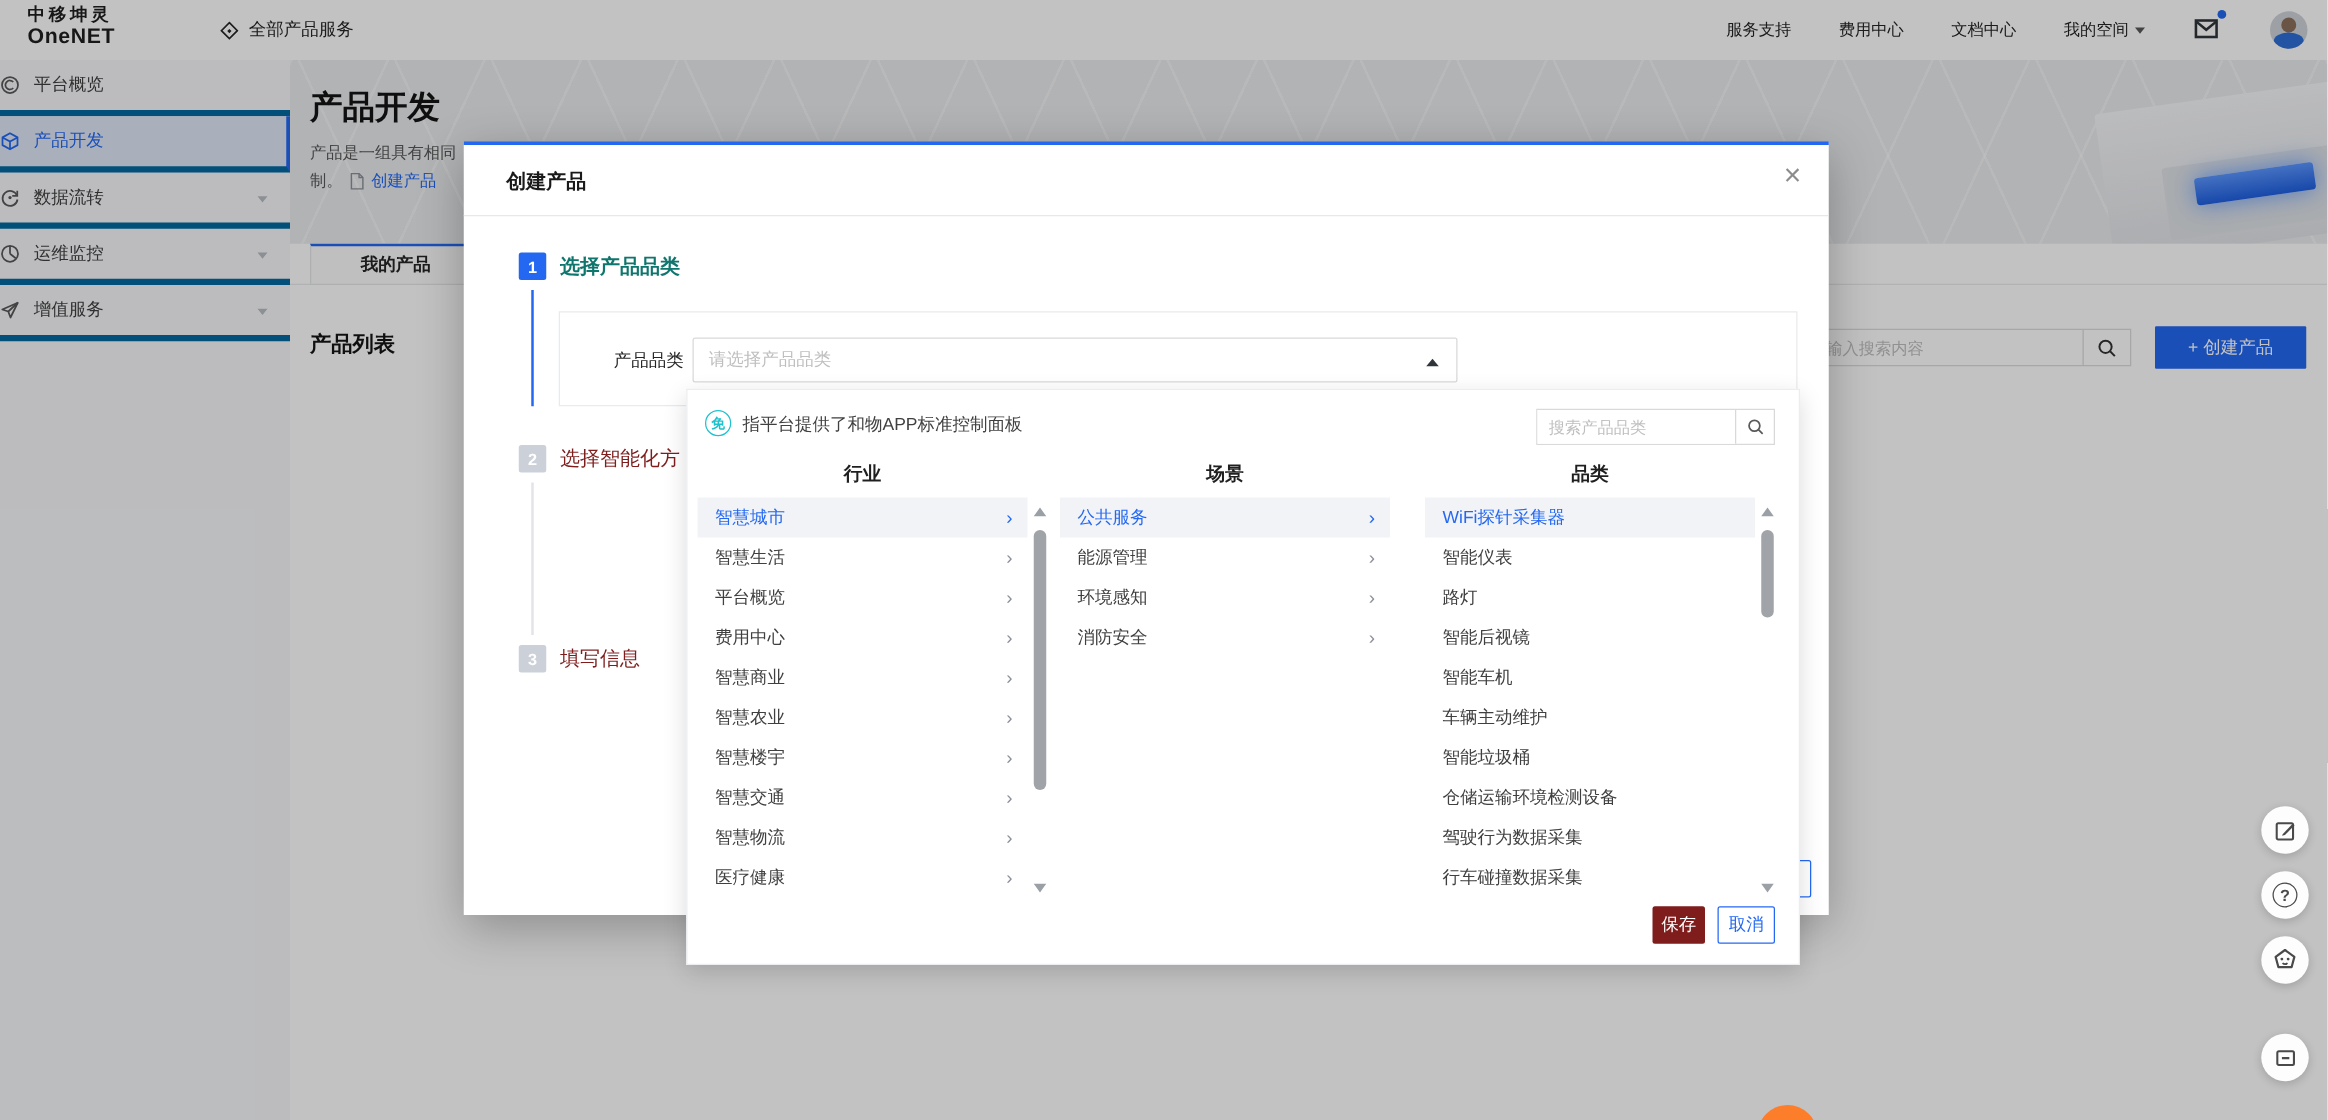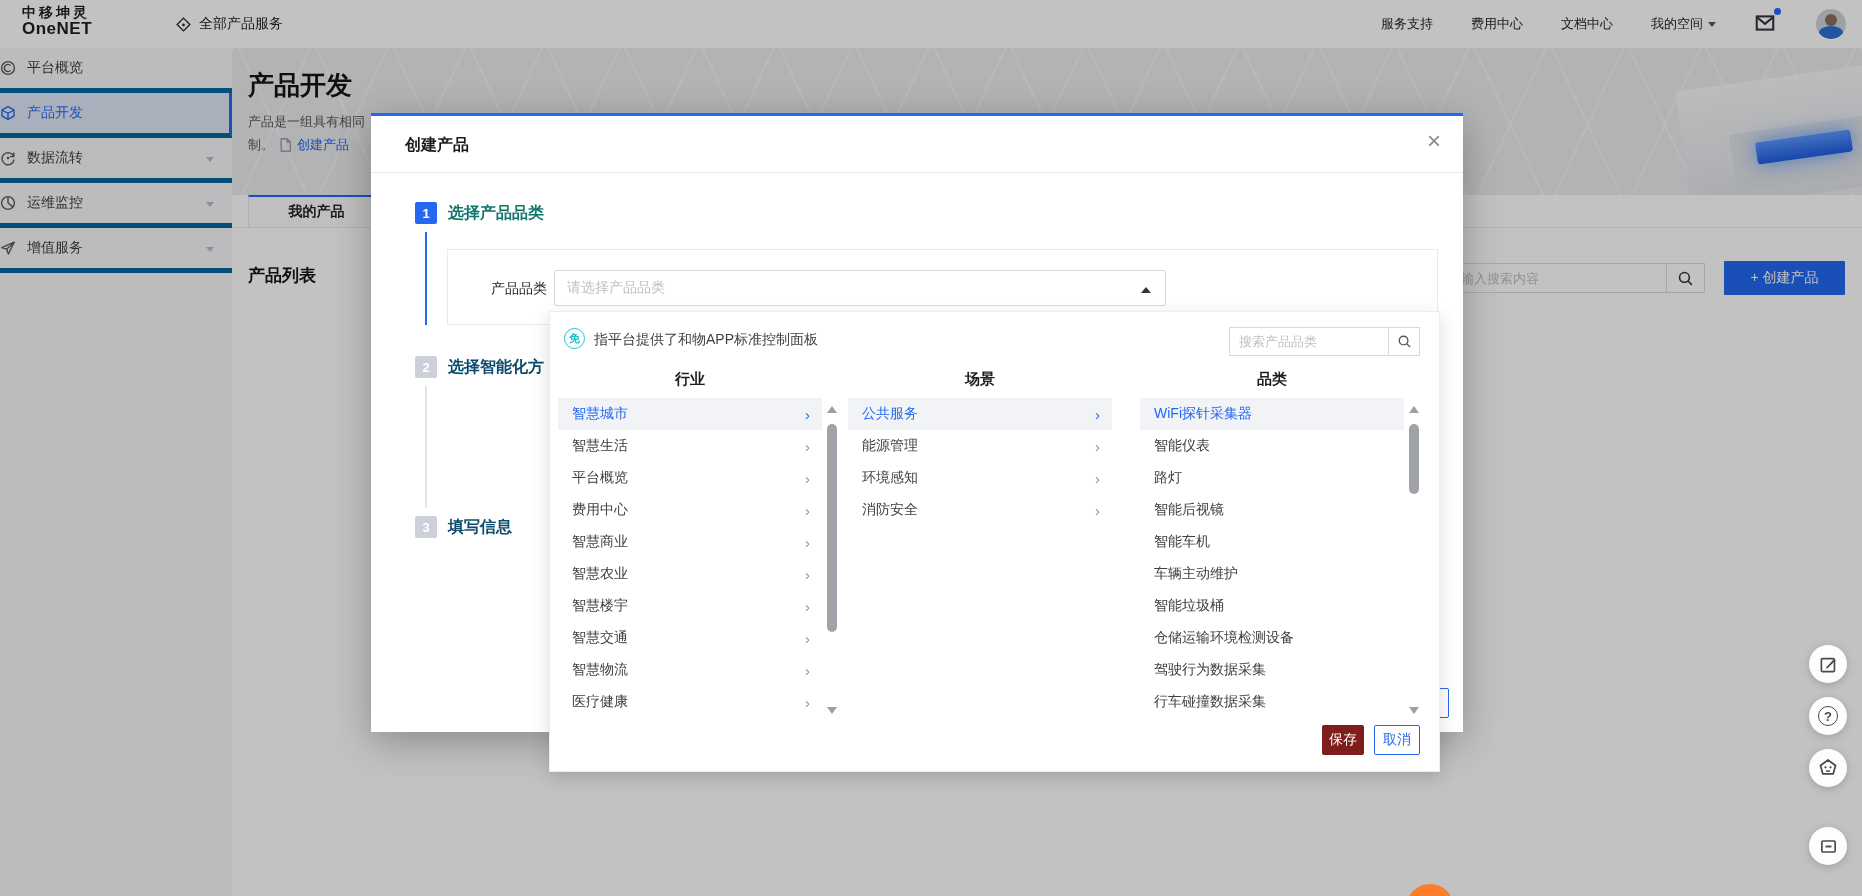--- a/index.html
+++ b/index.html
@@ -74,21 +74,21 @@
   .modal-head { position:absolute; left:0; top:0; width:100%; height:57px; border-bottom:1px solid #e8e8e8; }
   .modal-title { position:absolute; left:34px; top:19px; font-size:16px; font-weight:bold; color:#1a1a1a; }
   .modal-close { position:absolute; right:22px; top:13px; font-size:24px; line-height:1; color:#8c8c8c; cursor:pointer; font-weight:300; }
 
   .step-row { position:absolute; left:44px; display:flex; align-items:center; gap:11px; }
   .step-num { width:22px; height:22px; border-radius:2px; color:#fff; font-size:13px; font-weight:bold; display:flex; align-items:center; justify-content:center; }
   .step1 { top:86px; } .step1 .step-num { background:#2468f2; }
   .step1 .step-label { font-size:16px; font-weight:bold; color:#0f766e; }
   .step2 { top:240px; } .step3 { top:400px; }
   .step2 .step-num, .step3 .step-num { background:#ccd1d9; }
-  .step2 .step-label, .step3 .step-label { font-size:16px; font-weight:bold; color:#0c4a6e; }
+  .step2 .step-label, .step3 .step-label { font-size:16px; font-weight:normal; color:#7f1d1d; }
   .conn-blue { position:absolute; left:54px; top:116px; width:2px; height:93px; background:#2468f2; }
   .conn-gray { position:absolute; left:54px; top:270px; width:2px; height:122px; background:#e2e4e8; }
 
   .form-card { position:absolute; left:76px; top:133px; width:991px; height:76px; border:1px solid #e8eaed; background:#fff; }
   .field-label { position:absolute; left:43px; top:30px; font-size:14px; color:#262626; }
   .cat-select { position:absolute; left:106px; top:20px; width:612px; height:36px; border:1px solid #d9d9d9; border-radius:2px; display:flex; align-items:center; padding:0 30px 0 12px; cursor:pointer; background:#fff; }
   .cat-select .ph { font-size:14px; color:#bfbfbf; }
   .tri-up-sm { position:absolute; right:14px; top:16px; width:0; height:0; border-left:5px solid transparent; border-right:5px solid transparent; border-bottom:6px solid #30353c; }
   .ghost-btn { position:absolute; left:1028px; top:572px; width:50px; height:30px; border:1px solid #2468f2; border-radius:2px; background:#fff; z-index:8; }
 

